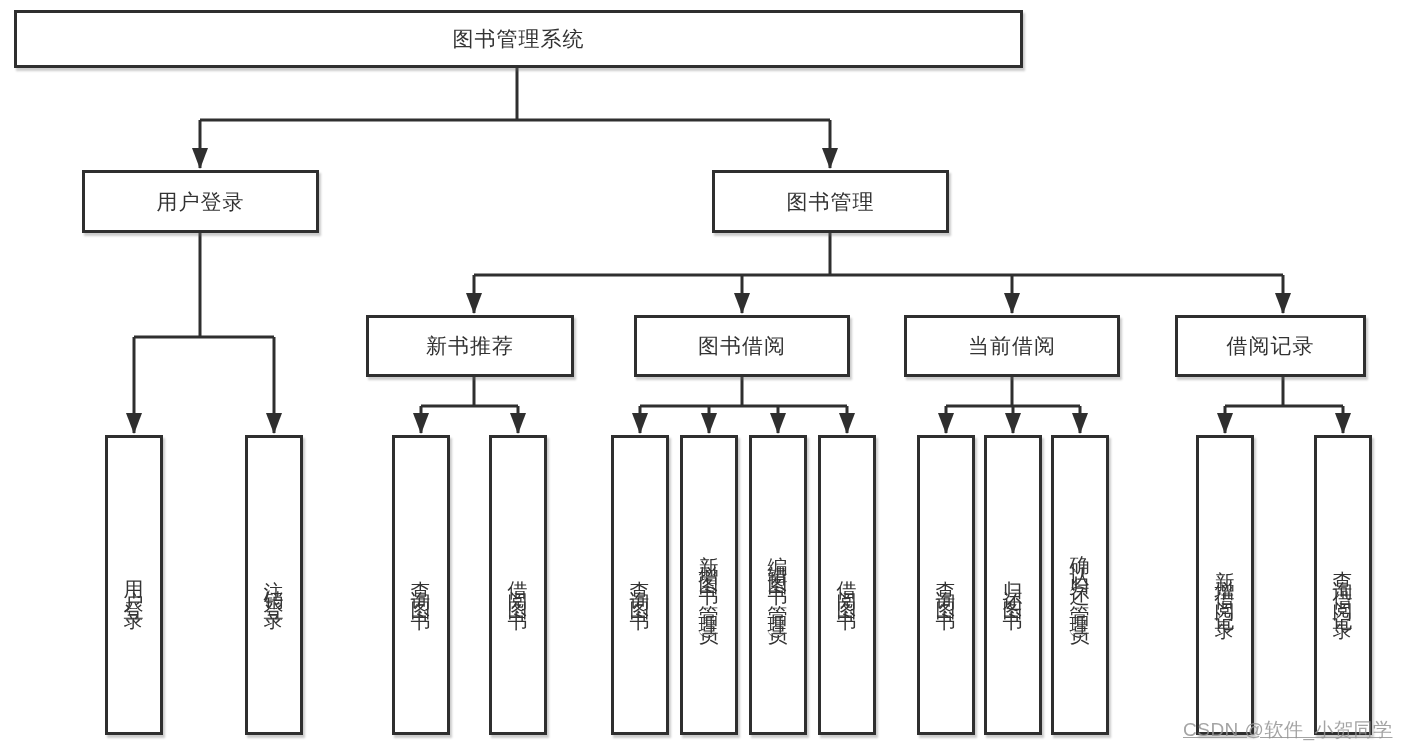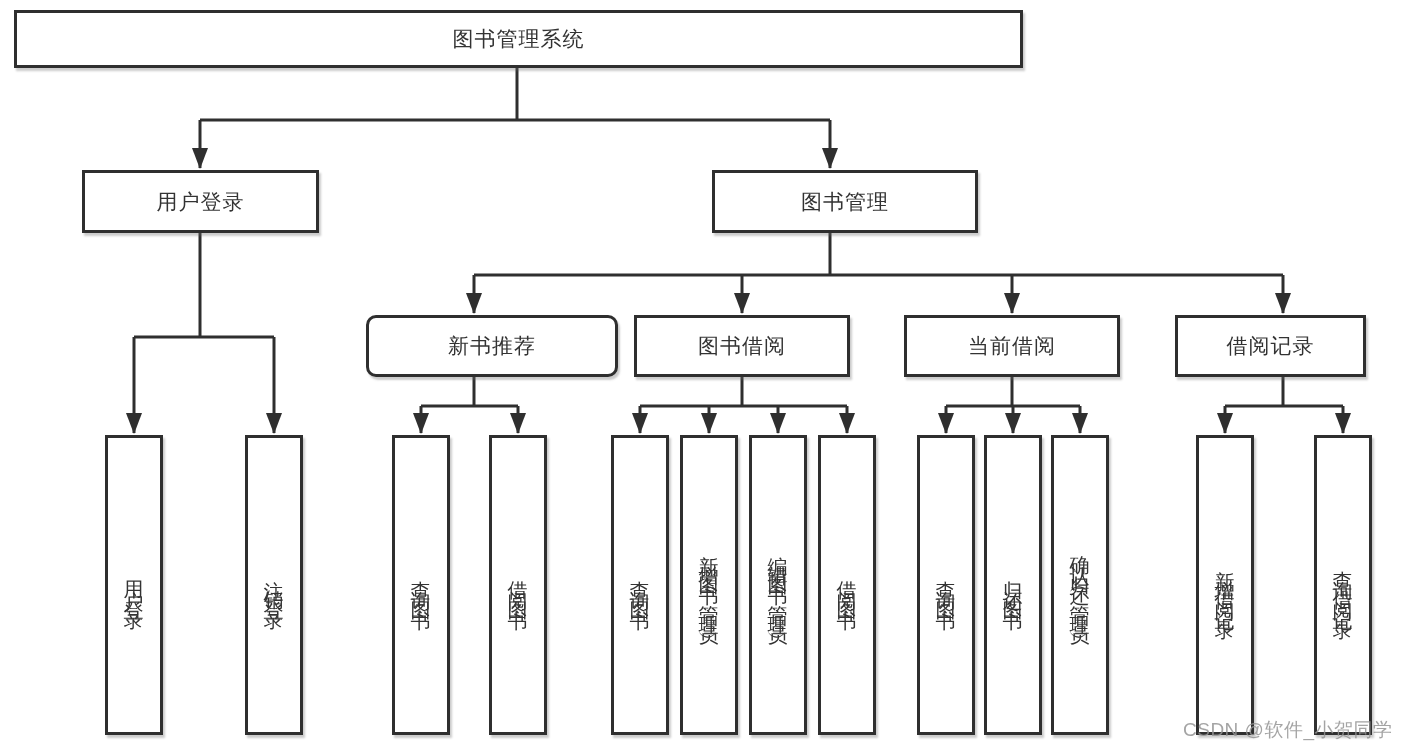--- a/index.html
+++ b/index.html
@@ -38,22 +38,22 @@
     writing-mode: vertical-rl;
     text-orientation: mixed;
     font-size: 20px;
     letter-spacing: 10px;
     line-height: 1;
     white-space: nowrap;
   }
   
   .n-root   { left: 14px;   top: 10px;  width: 1009px; height: 58px; }
   .n-login  { left: 82px;   top: 170px; width: 237px;  height: 63px; }
-  .n-mgmt   { left: 712px;  top: 170px; width: 266px;  height: 63px; }
-  .n-g1     { left: 366px;  top: 315px; width: 252px;  height: 62px; border-radius: 10px; }
+  .n-mgmt   { left: 712px;  top: 170px; width: 237px;  height: 63px; }
+  .n-g1     { left: 366px;  top: 315px; width: 208px;  height: 62px; }
   .n-g2     { left: 634px;  top: 315px; width: 216px;  height: 62px; }
   .n-g3     { left: 904px;  top: 315px; width: 216px;  height: 62px; }
   .n-g4     { left: 1175px; top: 315px; width: 191px;  height: 62px; }
   .leaf     { top: 435px; width: 58px; height: 300px; }
   .l-login-0 { left: 105px; }
   .l-login-1 { left: 245px; }
   .l-g1-0   { left: 392px; }
   .l-g1-1   { left: 489px; }
   .l-g2-0   { left: 611px; }
   .l-g2-1   { left: 680px; }
@@ -66,20 +66,21 @@
   .l-g4-1   { left: 1314px; }
   #watermark {
     position: absolute;
     left: 1183px;
     top: 717px;
     font-size: 19px;
     color: rgba(148,148,148,0.85);
     white-space: nowrap;
     z-index: 2;
     letter-spacing: 0.5px;
+    text-decoration: underline;
   }
 </style>
 </head>
 <body>
 
 <div id="stage">
 
   <svg id="connectors" viewBox="0 0 1405 747" xmlns="http://www.w3.org/2000/svg">
     <defs>
       <marker id="arrow" markerUnits="userSpaceOnUse" markerWidth="22" markerHeight="16" refX="20" refY="8" orient="auto">

